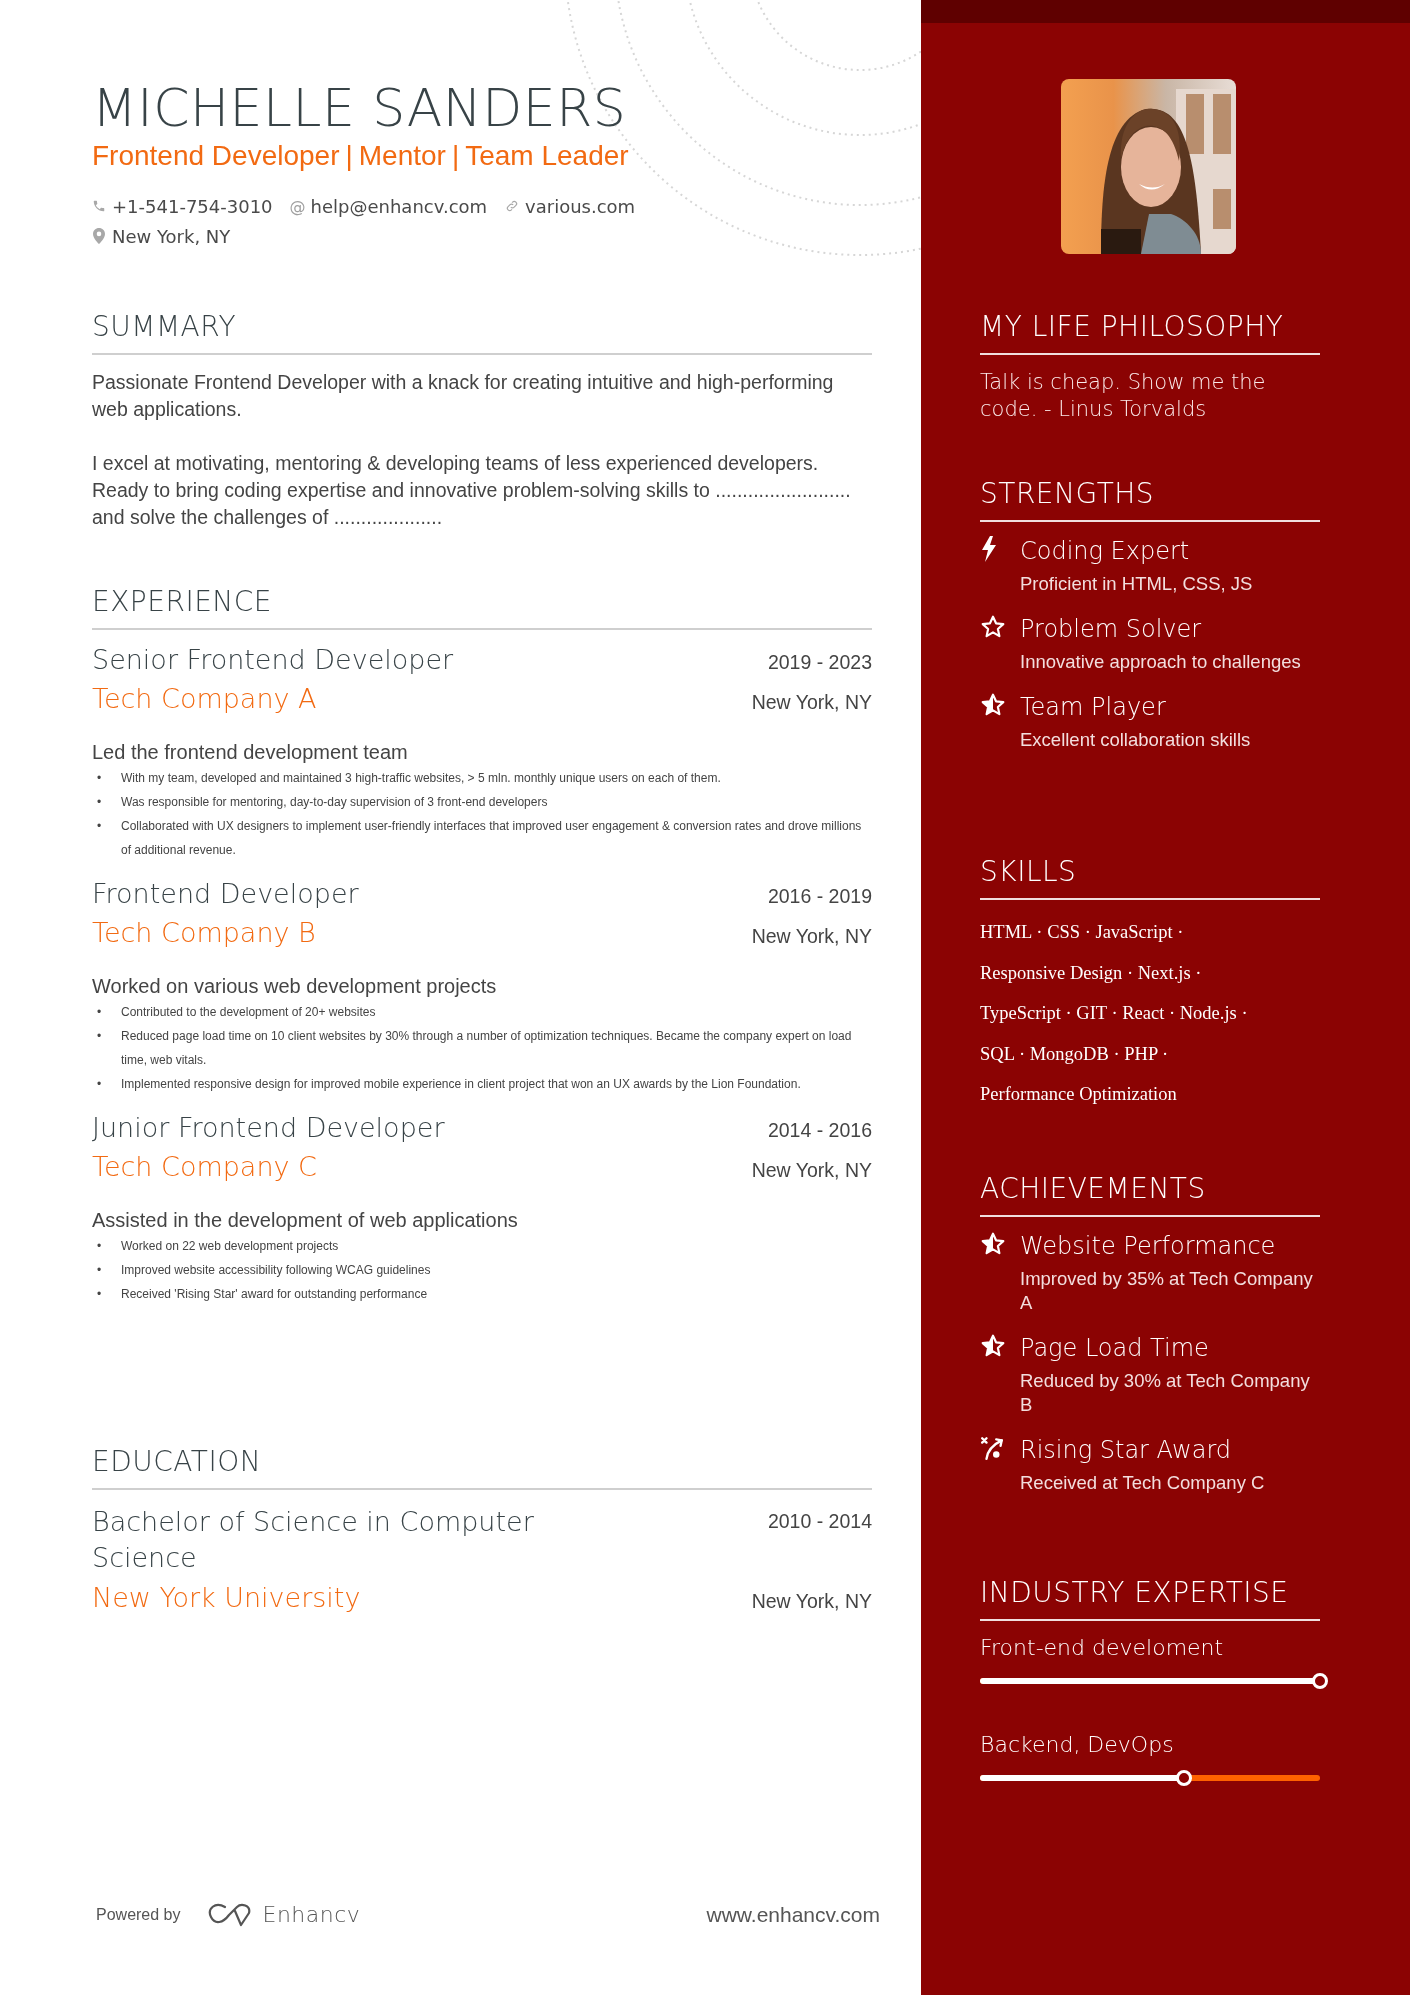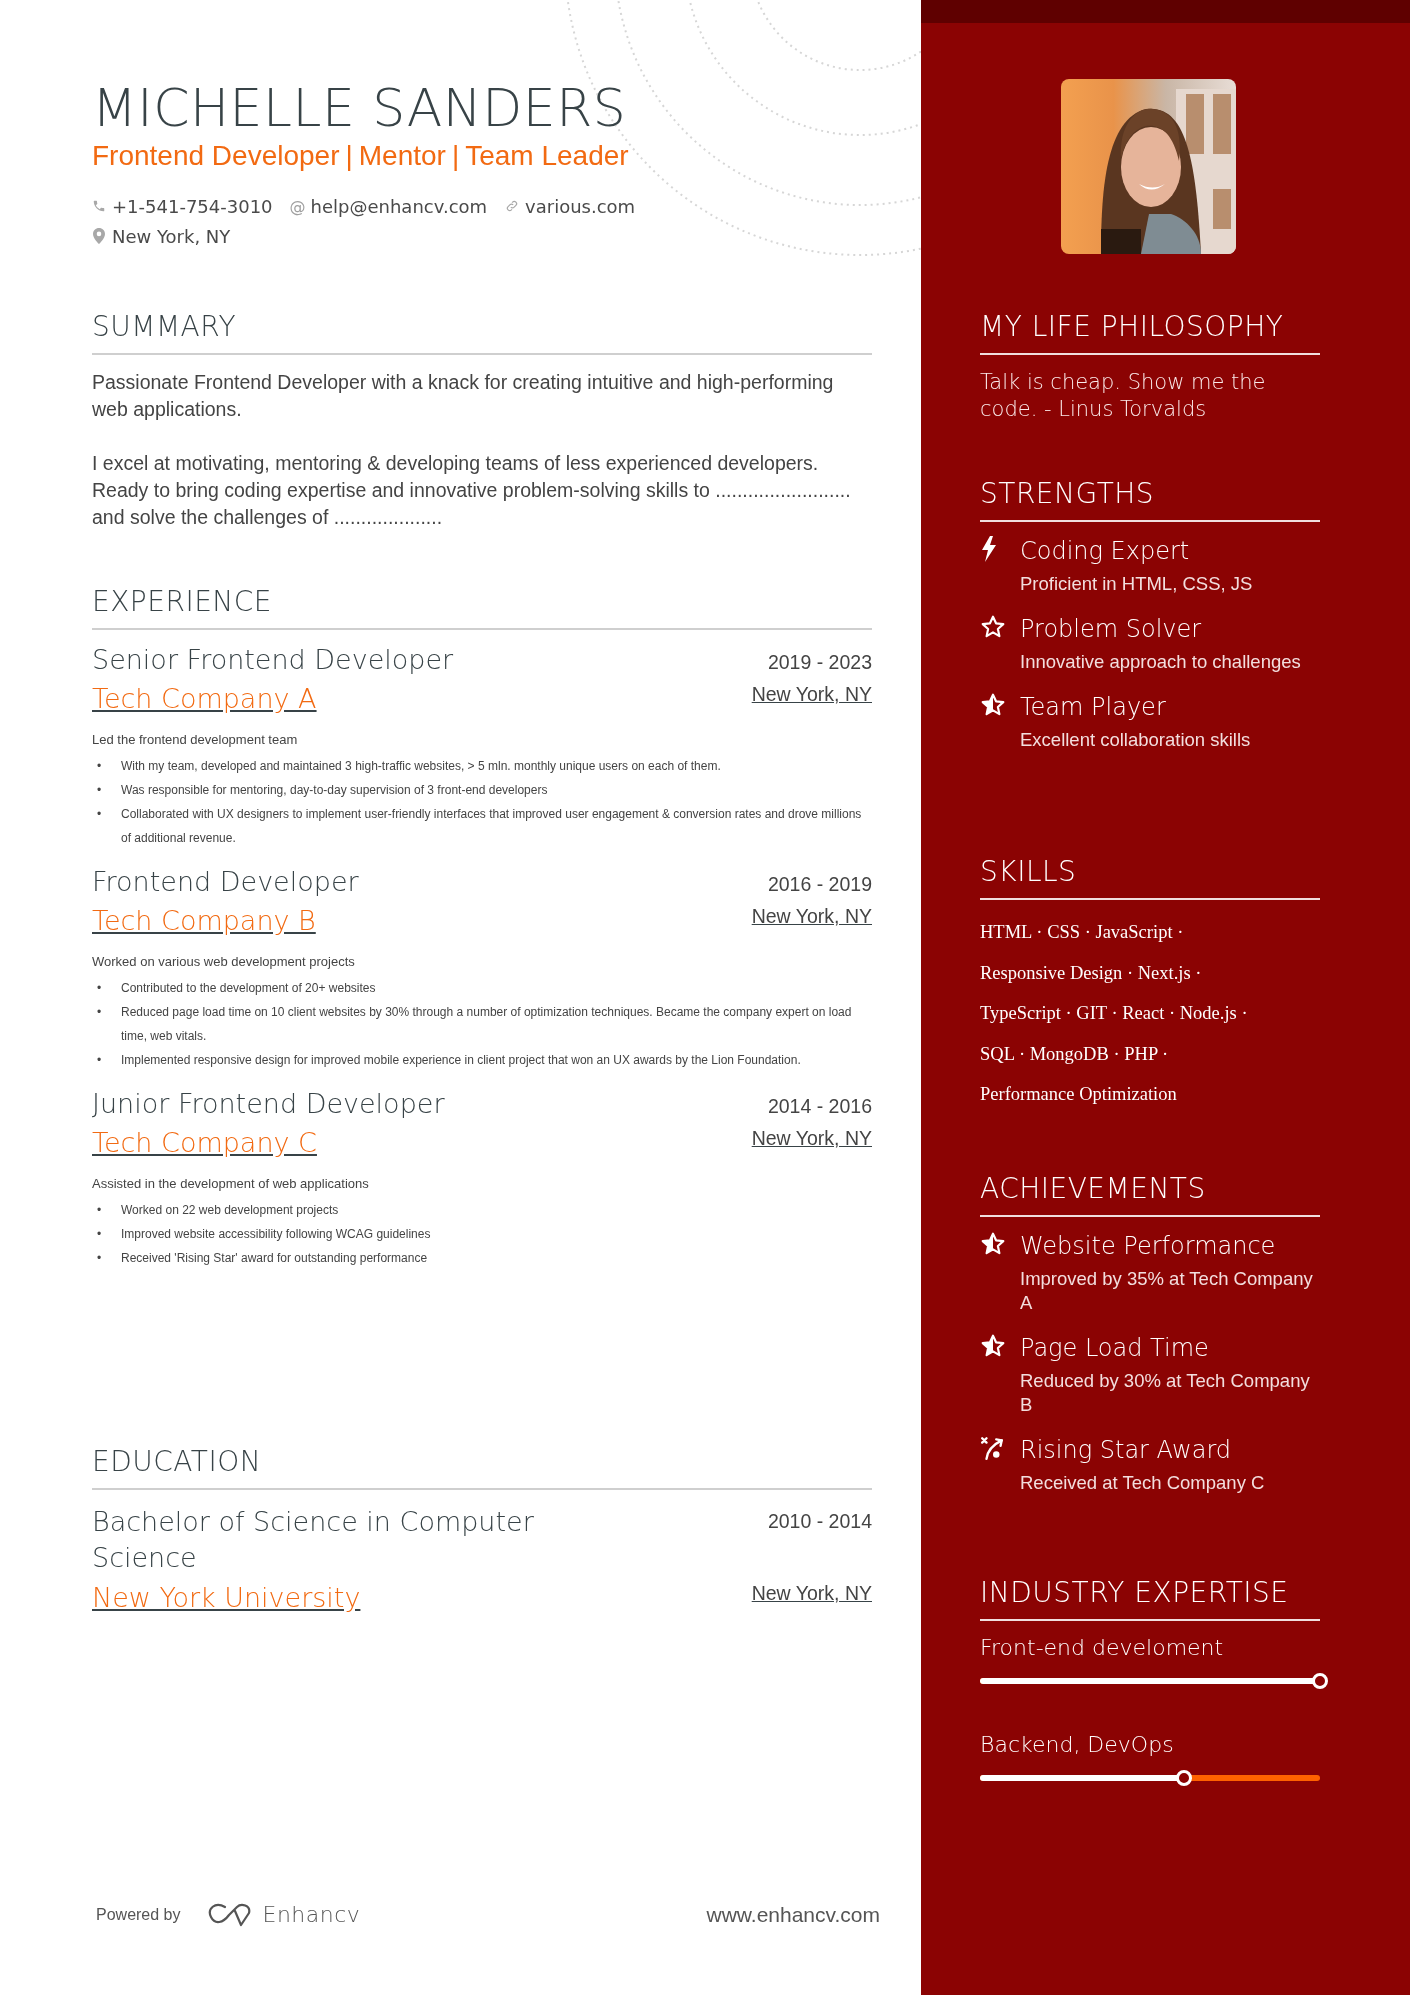--- a/index.html
+++ b/index.html
@@ -24,24 +24,24 @@
     .section-title { font-size: 28px; font-weight: 300; color: #384347; letter-spacing: 0.5px; font-family: "DejaVu Sans", sans-serif; }
     .section-rule { height: 2px; background: #cfcfcf; margin-top: 10px; }
 
     .summary-text { font-size: 19.5px; line-height: 27px; color: #444; margin-top: 14px; font-family: "Liberation Sans", sans-serif; }
     .summary-text p + p { margin-top: 27px; }
 
     .job { position: relative; margin-top: 14px; }
     .job-head { display: flex; justify-content: space-between; align-items: baseline; }
     .job-title { font-size: 27px; font-weight: 300; color: #384347; font-family: "DejaVu Sans", sans-serif; }
     .job-date { font-size: 19.5px; color: #444; font-family: "Liberation Sans", sans-serif; }
-    .job-sub { display: flex; justify-content: space-between; align-items: flex-start; margin-top: 8px; text-decoration: underline; }
+    .job-sub { display: flex; justify-content: space-between; align-items: flex-end; margin-top: 8px; }
     .job-company { font-size: 27px; color: #f26a12; font-family: "DejaVu Sans", sans-serif; font-weight: 300; }
     .job-loc { font-size: 19.5px; color: #444; font-family: "Liberation Sans", sans-serif; }
-    .job-desc { font-size: 13px; color: #444; margin-top: 14px; line-height: 24px; font-family: "Liberation Sans", sans-serif; }
+    .job-desc { font-size: 20px; color: #444; margin-top: 26px; line-height: 24px; font-family: "Liberation Sans", sans-serif; }
     .job-bullets { list-style: none; margin-top: 2px; }
     .job-bullets li { position: relative; padding-left: 29px; font-size: 12px; line-height: 24px; color: #444; font-family: "Liberation Sans", sans-serif; }
     .job-bullets li::before { content: "•"; position: absolute; left: 5px; top: 0; color: #444; }
 
     .footer { position: absolute; top: 1902px; left: 96px; width: 784px; display: flex; align-items: center; justify-content: space-between; font-family: "Liberation Sans", sans-serif; }
     .footer-left { display: flex; align-items: center; }
     .powered { font-size: 16px; color: #555; }
     .logo { display: flex; align-items: center; margin-left: 26px; }
     .logo-text { font-size: 22px; color: #555; margin-left: 8px; letter-spacing: 0.5px; font-family: "DejaVu Sans", sans-serif; font-weight: 300; }
     .footer-url { font-size: 21px; color: #555; }

